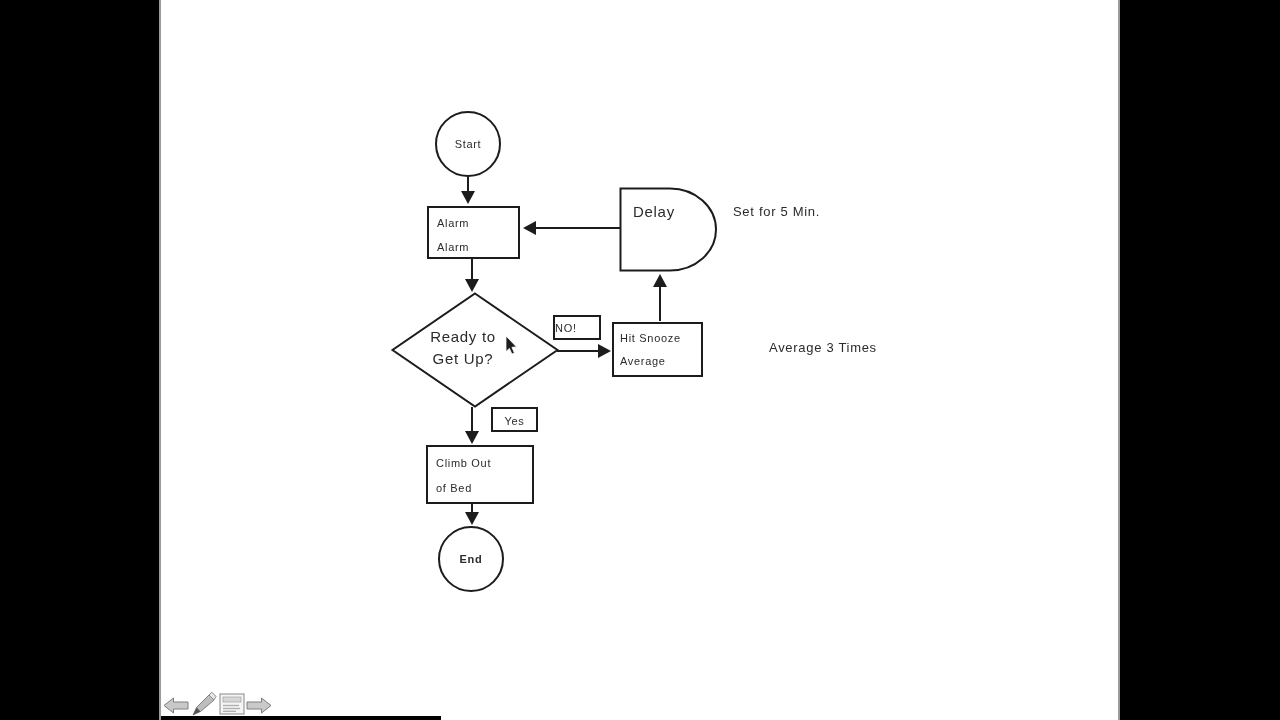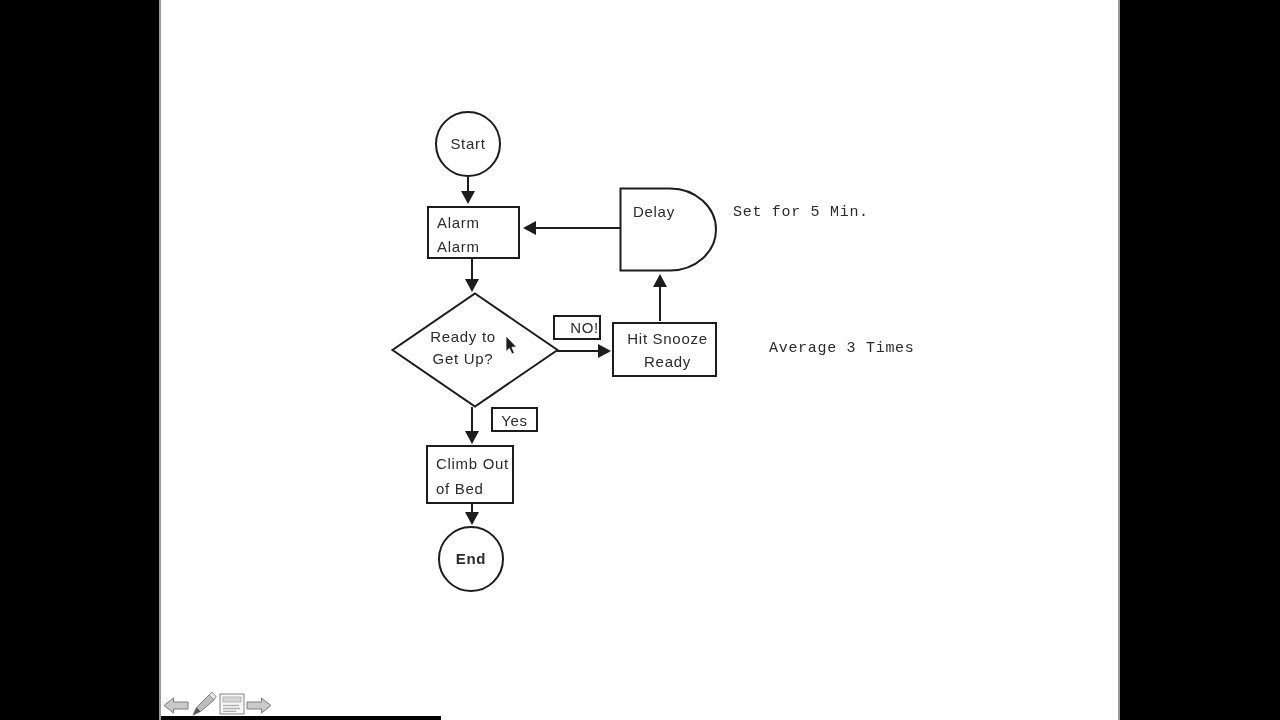--- a/index.html
+++ b/index.html
@@ -17,35 +17,35 @@
   .bar-left  { left: 0;    width: 159px; }
   .bar-right { left: 1120px; width: 160px; }
   .sep { position: absolute; top: 0; height: 720px; width: 2px; background: #9a9a9a; }
   .sep-left  { left: 159px; }
   .sep-right { left: 1118px; }
   .bottom-strip { position: absolute; left: 161px; top: 716px; width: 280px; height: 4px; background: #000000; }
 
   .svg-layer { position: absolute; left: 0; top: 0; width: 1280px; height: 720px; }
 
   .node { position: absolute; border: 2px solid #1c1c1c; background: #ffffff;
-          font-size: 15px; letter-spacing: 0.7px; line-height: 24px; }
+          font-size: 11px; letter-spacing: 0.7px; line-height: 24px; }
   .circle { width: 66px; height: 66px; border-radius: 50%;
             display: flex; align-items: center; justify-content: center; }
   .circle-start { left: 435px; top: 111px; }
   .circle-end   { left: 438px; top: 526px; font-weight: bold; }
   .box-alarm  { left: 427px; top: 206px; width: 93px; height: 53px; padding: 3px 0 4px 8px; }
-  .box-snooze { left: 612px; top: 322px; width: 105px; height: 55px; padding: 3px 0 0 6px; line-height: 23px; text-align: center; }
-  .box-climb  { left: 426px; top: 445px; width: 88px; height: 59px; padding: 4px 0 0 8px; line-height: 25px; }
-  .box-no  { left: 553px; top: 315px; width: 48px; height: 25px; display: flex; align-items: center; justify-content: flex-end; }
+  .box-snooze { left: 612px; top: 322px; width: 91px; height: 55px; padding: 3px 0 0 6px; line-height: 23px; }
+  .box-climb  { left: 426px; top: 445px; width: 108px; height: 59px; padding: 4px 0 0 8px; line-height: 25px; }
+  .box-no  { left: 553px; top: 315px; width: 48px; height: 25px; display: flex; align-items: center; justify-content: flex-start; }
   .box-yes { left: 491px; top: 407px; width: 47px; height: 25px; display: flex; justify-content: center; }
 
   .floating-label { position: absolute; font-size: 15px; letter-spacing: 0.7px; background: transparent; }
   .label-delay    { left: 633px; top: 203px; }
   .label-decision { left: 410px; top: 326px; width: 106px; text-align: center; line-height: 22px; }
-  .annotation { position: absolute; font-size: 15px; letter-spacing: 0.7px; font-family: Liberation Mono, monospace; }
+  .annotation { position: absolute; font-size: 13px; letter-spacing: 0.7px; }
   .annotation-delay  { left: 733px; top: 204px; }
   .annotation-snooze { left: 733px; top: 340px; margin-left: 36px; }
 
   .toolbar { position: absolute; left: 163px; top: 689px; width: 112px; height: 28px; }
   .tool-icon { position: absolute; cursor: pointer; }
   .icon-back    { left: 0px;  top: 8px; }
   .icon-pencil  { left: 27px; top: 0px; }
   .icon-notes   { left: 56px; top: 4px; }
   .icon-forward { left: 83px; top: 8px; }
 </style>
@@ -120,21 +120,21 @@
     <div>Ready to</div>
     <div>Get Up?</div>
   </div>
 
   <div class="node box-no">
     <span>NO!</span>
   </div>
 
   <div class="node box-snooze">
     <div>Hit Snooze</div>
-    <div>Ready</div>
+    <div>Average</div>
   </div>
   <div class="annotation annotation-snooze">Average 3 Times</div>
 
   <div class="node box-yes">
     <span>Yes</span>
   </div>
 
   <div class="node box-climb">
     <div>Climb Out</div>
     <div>of Bed</div>

